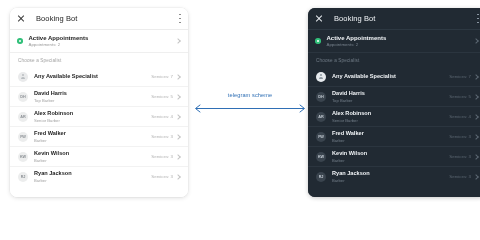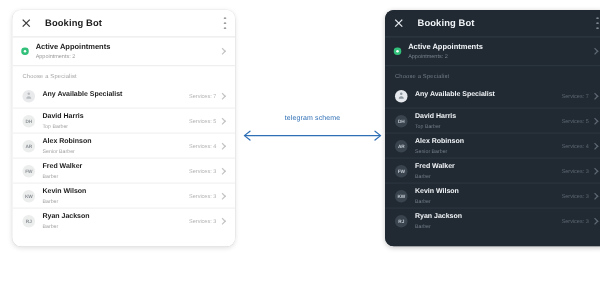--- a/index.html
+++ b/index.html
@@ -39,21 +39,21 @@
   .ic-close{width:8px;height:8px;position:relative;flex:0 0 8px;}
   .ic-close:before,.ic-close:after{
     content:"";position:absolute;left:0;top:3.5px;width:8px;height:1px;
   }
   .ic-close:before{transform:rotate(45deg);}
   .ic-close:after{transform:rotate(-45deg);}
   .light .ic-close:before,.light .ic-close:after{background:#3a3a3a;}
   .dark  .ic-close:before,.dark  .ic-close:after{background:#e9edf1;}
 
   .hdr-title{
-    margin-left:11px;font-size:7.5px;font-weight:bold;letter-spacing:.1px;
+    margin-left:11px;font-size:7.5px;font-weight:normal;letter-spacing:.1px;
   }
   .light .hdr-title{color:#1d1d1d;}
   .dark  .hdr-title{color:#f2f5f8;}
 
   .ic-kebab{
     margin-left:auto;width:2px;height:9px;
     display:flex;flex-direction:column;justify-content:space-between;
     align-items:center;
   }
   .ic-kebab i{width:1.4px;height:1.4px;border-radius:50%;display:block;}

